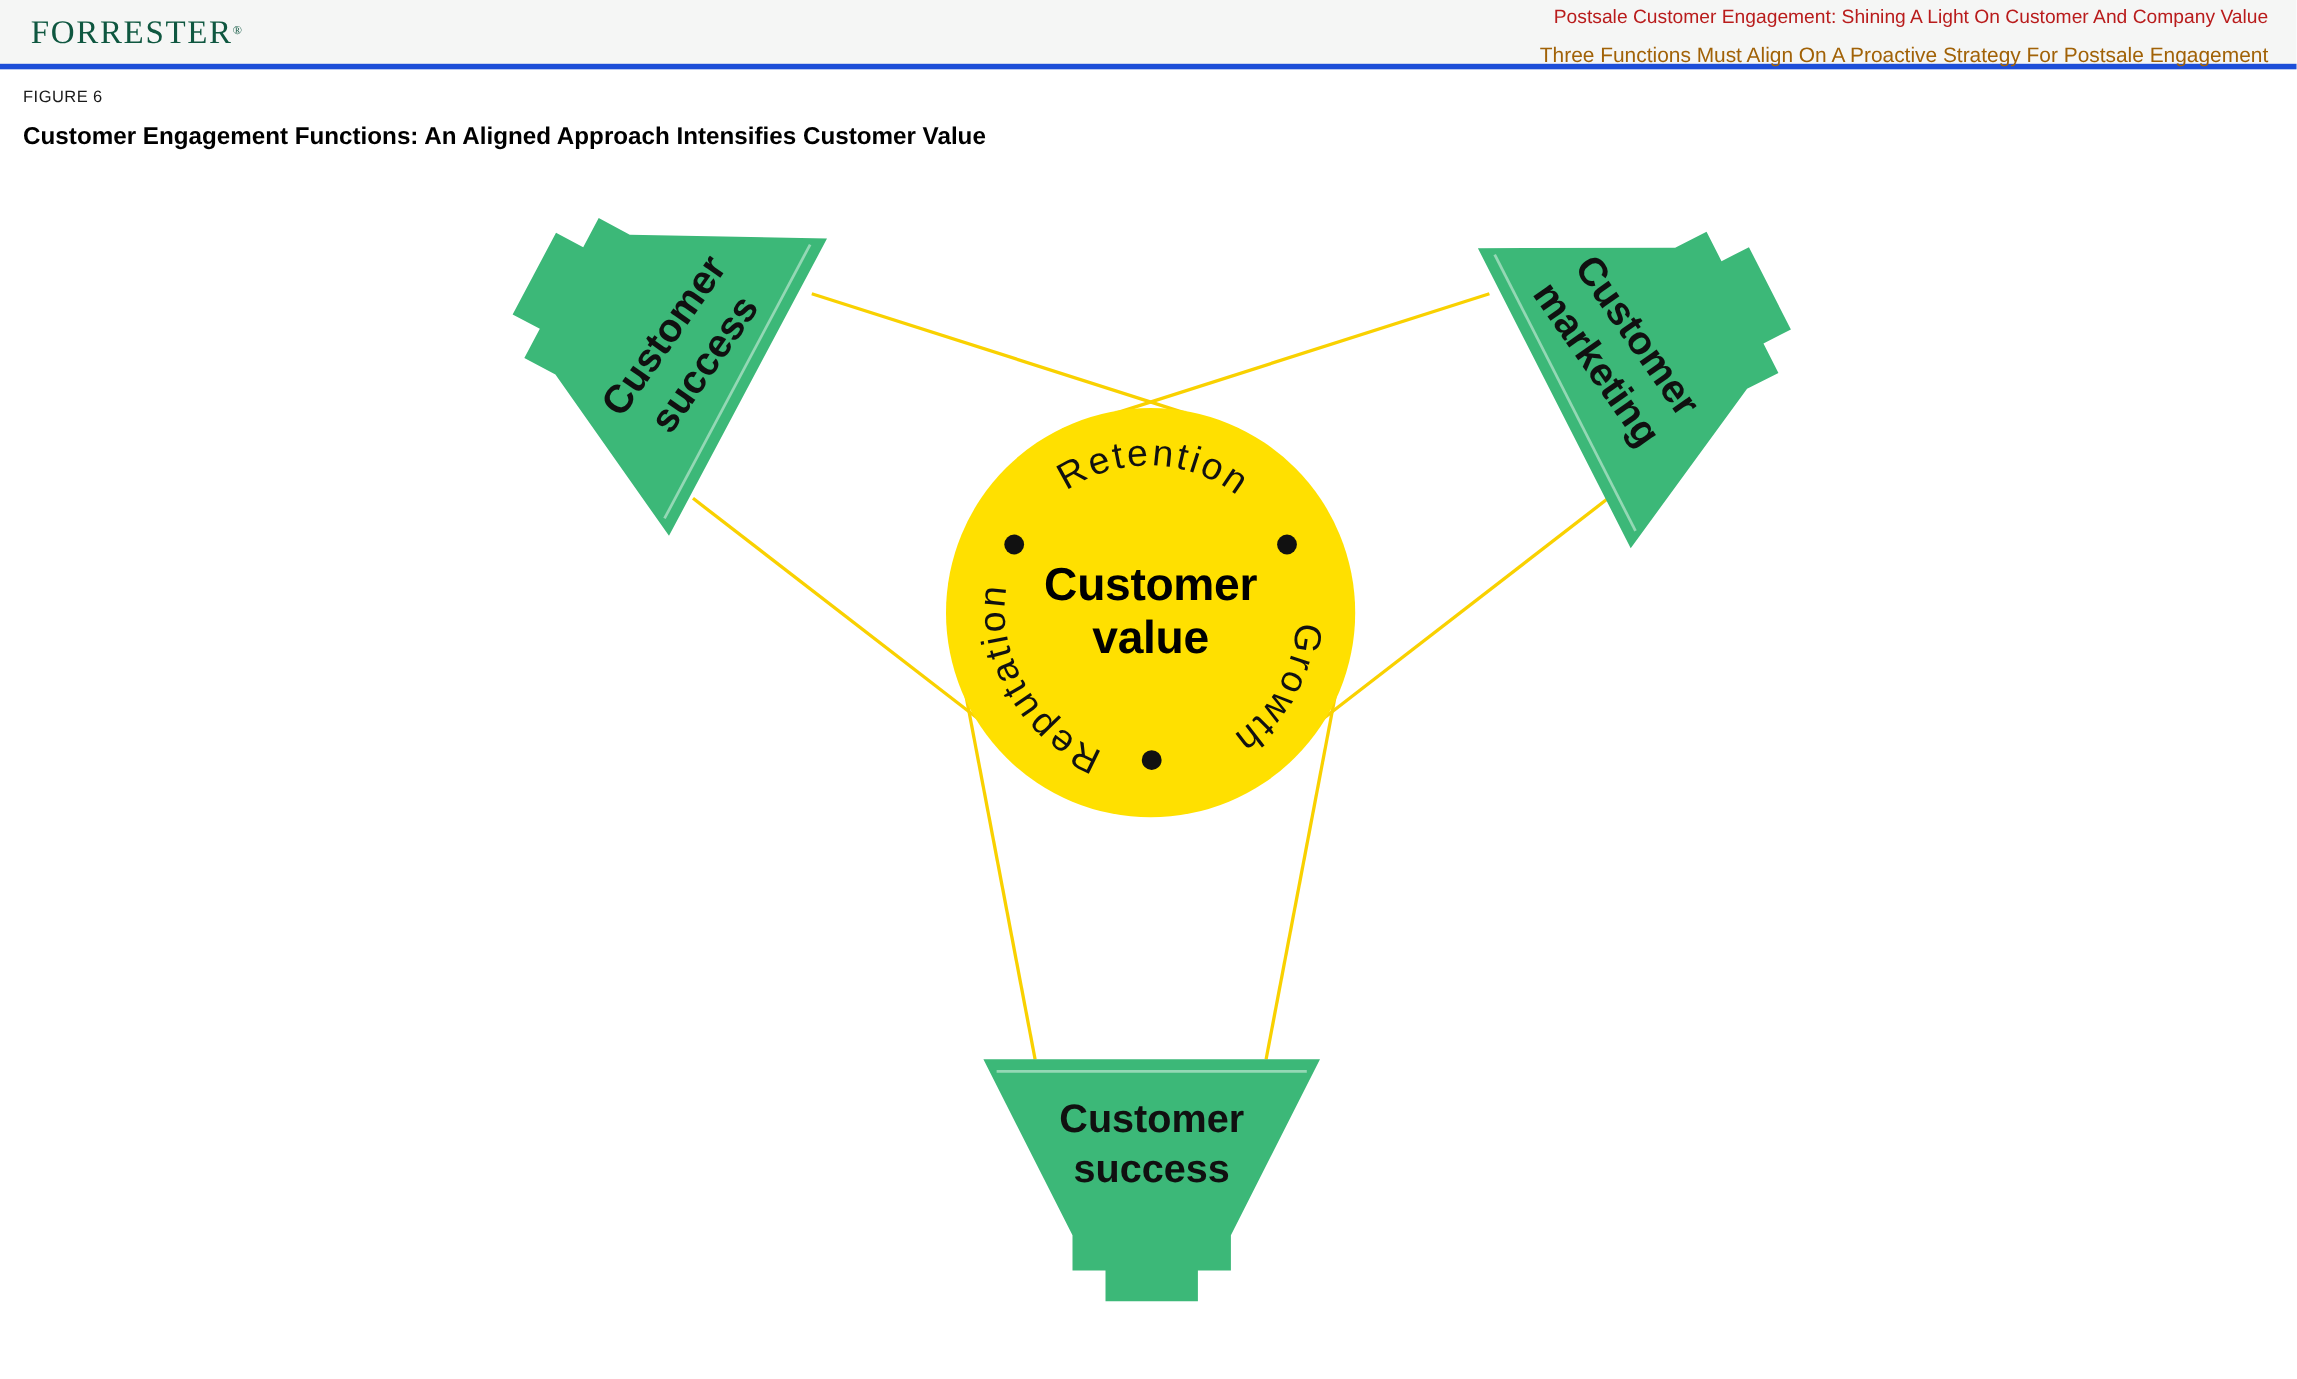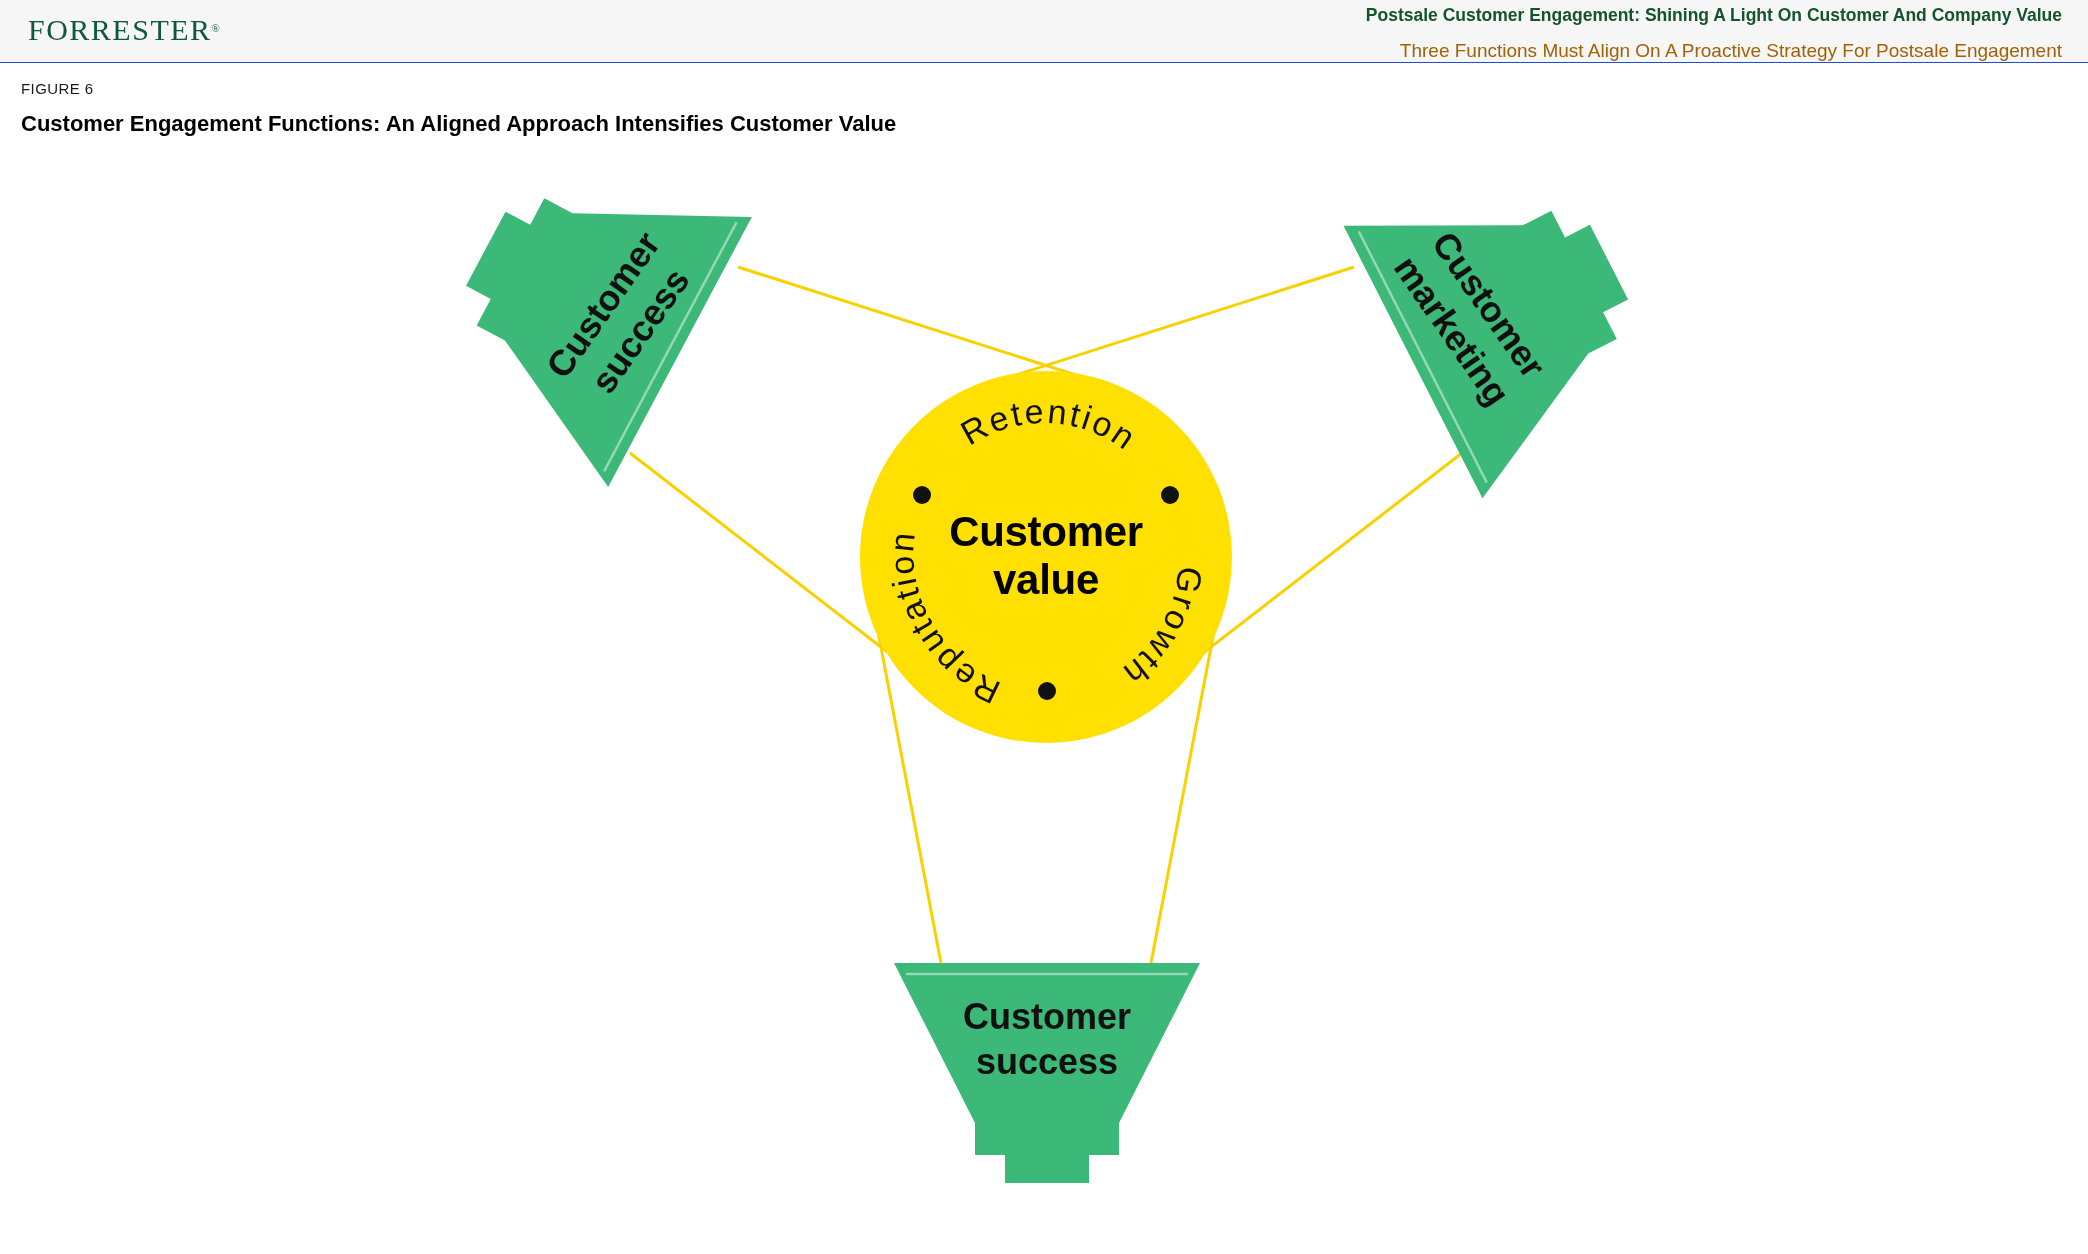--- a/index.html
+++ b/index.html
@@ -6,34 +6,34 @@
   .page{
     position:relative;
     width:2088px;height:1254px;
     background:#ffffff;
     font-family:"Liberation Sans",sans-serif;
     overflow:hidden;
   }
   
   .header{
     position:absolute;left:0;top:0;width:2088px;height:63px;
-    background:#f5f6f5;border-bottom:1px solid #1d4ed8;
+    background:#f5f6f5;border-bottom:5px solid #1d4ed8;
     box-sizing:border-box;
   }
   .logo{
     position:absolute;left:28px;top:13px;
     font-family:"Liberation Serif",serif;
     font-size:30px;color:#0f5740;letter-spacing:1.5px;
     font-weight:500;
   }
   .logo .reg{font-size:11px;vertical-align:top;line-height:30px;}
   .header-right{
     position:absolute;right:26px;top:7px;text-align:right;
   }
-  .report-title{font-size:17.5px;font-weight:bold;color:#14532d;line-height:1;}
+  .report-title{font-size:17.5px;font-weight:normal;color:#b91c1c;line-height:1;}
   .report-subtitle{font-size:19px;color:#a16207;margin-top:16px;line-height:1;}
   
   .figure-label{
     position:absolute;left:21px;top:80px;
     font-size:15px;color:#1a1a1a;letter-spacing:.4px;
   }
   .figure-title{
     position:absolute;left:21px;top:111px;
     font-size:22px;font-weight:bold;color:#000;
   }

